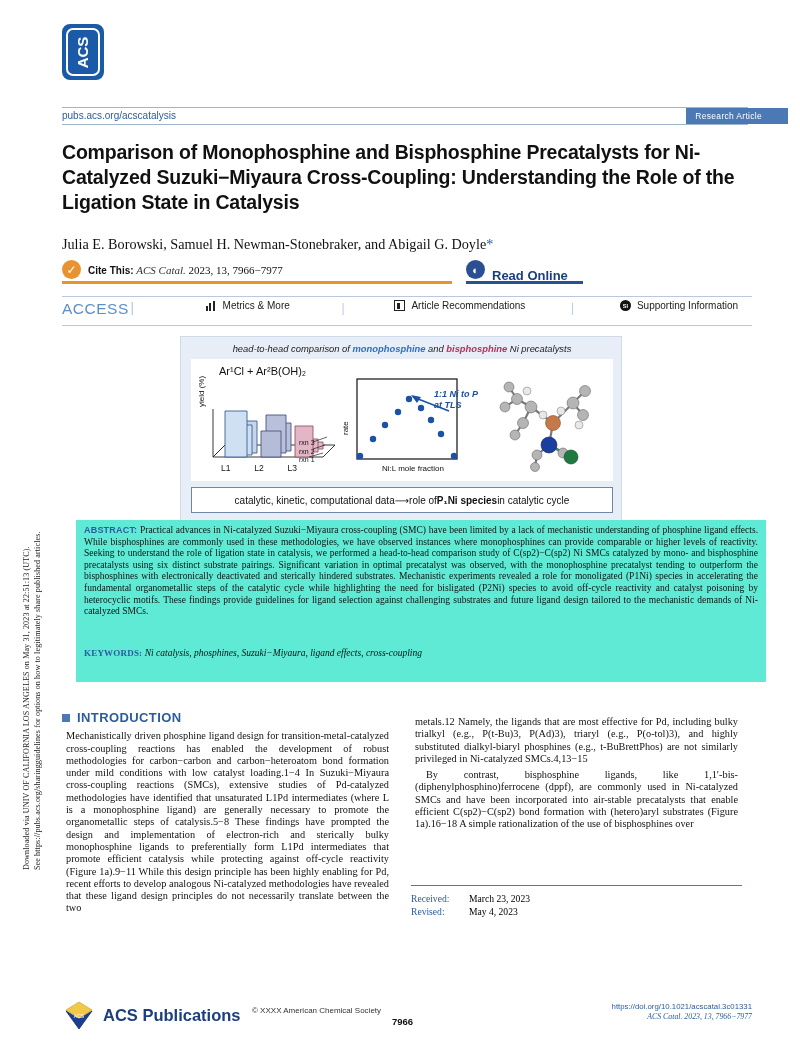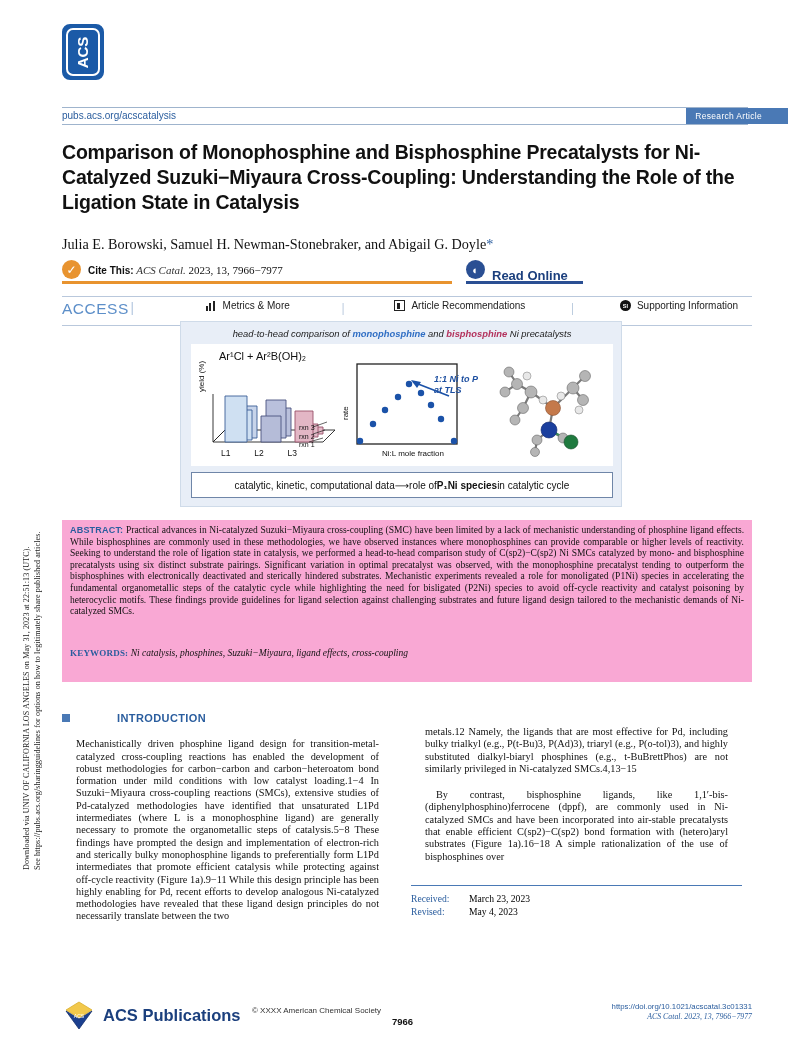--- a/index.html
+++ b/index.html
@@ -162,21 +162,21 @@
     font-size:5.5px; display:flex; align-items:center; justify-content:center;
     font-family:"Liberation Sans", sans-serif; font-weight:bold;
   }
   .access-rule-bot{
     position:absolute; left:10px; top:325px; width:690px;
     border-top:1.5px solid #b9c8dc;
   }
 
   
   .toc{
-    position:absolute; left:128px; top:321px; width:442px; height:186px;
+    position:absolute; left:128px; top:336px; width:442px; height:186px;
     background:#e8eef7; border:1px solid #cfdbe9;
   }
   .toc-head{
     position:absolute; left:0; top:6px; width:442px; text-align:center;
     font-family:"Liberation Sans", sans-serif; font-style:italic;
     font-size:9.4px; color:#1a1a1a;
   }
   .toc-head .mono{ color:#2f6ec4; font-weight:bold; font-style:italic;}
   .toc-head .bis{ color:#b3315c; font-weight:bold; font-style:italic;}
   .toc-white{
@@ -222,22 +222,22 @@
     font-family:"Liberation Sans", sans-serif; font-size:8px; color:#111;
   }
   .annot{
     position:absolute; left:243px; top:30px;
     font-family:"Liberation Sans", sans-serif; font-style:italic; font-weight:bold;
     font-size:9px; color:#1d4fa0; line-height:11px; text-align:left;
   }
 
   
   .abstract-box{
-    position:absolute; left:10px; top:520px; width:690px; height:162px;
-    background:#f9a8d4;
+    position:absolute; left:24px; top:520px; width:690px; height:162px;
+    background:#5eead4;
   }
   .abstract-text{
     position:absolute; left:8px; top:5px; width:674px;
     font-family:"Liberation Serif", serif; font-size:9.5px;
     line-height:11.6px; color:#111; text-align:justify;
   }
   .abstract-text .lbl{
     font-family:"Liberation Sans", sans-serif; font-weight:bold;
     font-size:9px; color:#2a5d9e; letter-spacing:0.2px;
   }
@@ -255,29 +255,29 @@
   .col{
     position:absolute; top:712px; width:331px;
     font-family:"Liberation Serif", serif;
     font-size:10.3px; line-height:12.3px;
     color:#111; text-align:justify;
   }
   .col.left{ left:10px; }
   .col.right{ left:359px; }
   .sec-head{
     font-family:"Liberation Sans", sans-serif;
-    font-weight:bold; font-size:11px; color:#2a5d9e;
+    font-weight:bold; font-size:13px; color:#2a5d9e;
     letter-spacing:0.4px; margin-bottom:6px;
-    display:flex; align-items:center;gap:40px;
+    display:flex; align-items:center;
   }
   .sec-sq{
     width:8px; height:8px; background:#4a79b5; margin-right:7px;
     display:inline-block;
   }
-  .col p{ margin:14px; text-indent:0; }
+  .col p{ margin:4px; text-indent:0; }
   .col p.ind{ text-indent:11px; }
 
   .recv-rule{
     position:absolute; left:359px; top:885px; width:331px;
     border-top:1.3px solid #4a79b5;
   }
   .recv{
     position:absolute; left:359px; top:893px; width:331px;
     font-family:"Liberation Serif", serif; font-size:9.6px; line-height:12.5px;
   }

